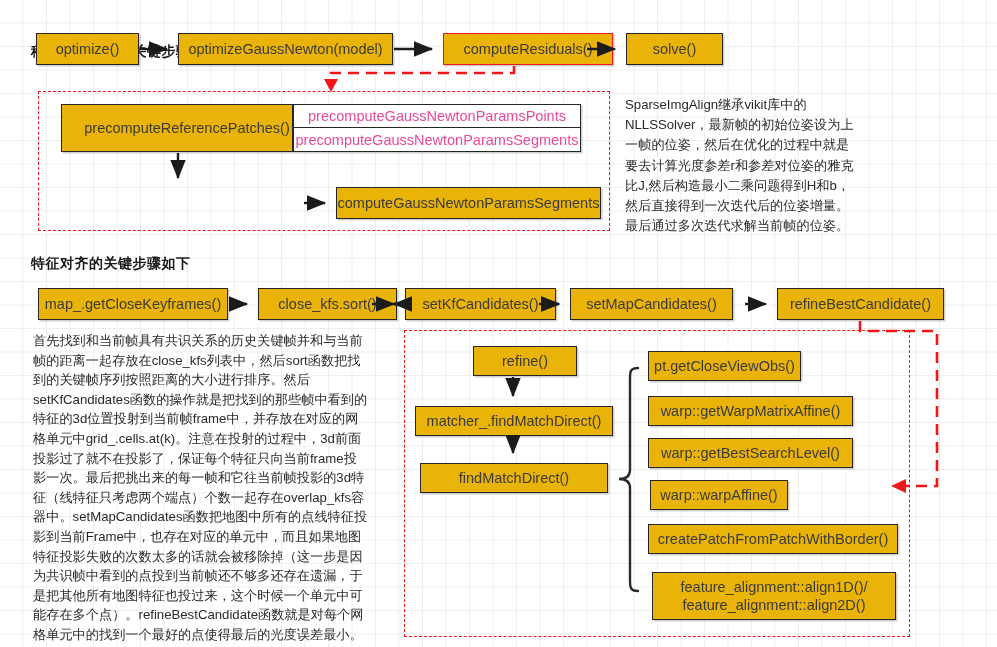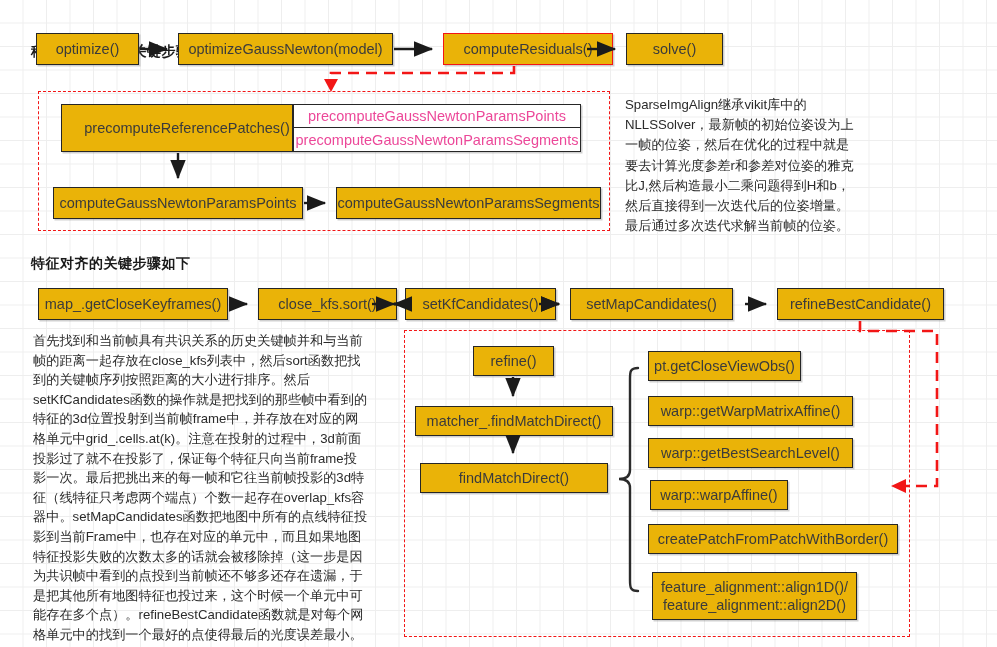--- a/index.html
+++ b/index.html
@@ -96,21 +96,20 @@
 
   <div class="dashbox" style="left:38px; top:91px; width:572px; height:140px;"></div>
 
   <div class="node" style="left:61px; top:104px; width:232px; height:48px;padding-left:20px;">precomputeReferencePatches()</div>
 
   <div class="stack" style="left:293px; top:104px; width:288px; height:48px;">
     <div class="row first">precomputeGaussNewtonParamsPoints</div>
     <div class="row">precomputeGaussNewtonParamsSegments</div>
   </div>
 
-  <div class="node" style="left:53px; top:187px; width:250px; height:32px;">computeGaussNewtonParamsPoints</div>
 
   <div class="node" style="left:336px; top:187px; width:265px; height:32px;">computeGaussNewtonParamsSegments</div>
 
   <div class="para note" style="left:625px; top:95px; width:360px;">SparseImgAlign继承vikit库中的
 NLLSSolver，最新帧的初始位姿设为上
 一帧的位姿，然后在优化的过程中就是
 要去计算光度参差r和参差对位姿的雅克
 比J,然后构造最小二乘问题得到H和b，
 然后直接得到一次迭代后的位姿增量。
 最后通过多次迭代求解当前帧的位姿。</div>
@@ -140,37 +139,37 @@
 影到当前Frame中，也存在对应的单元中，而且如果地图
 特征投影失败的次数太多的话就会被移除掉（这一步是因
 为共识帧中看到的点投到当前帧还不够多还存在遗漏，于
 是把其他所有地图特征也投过来，这个时候一个单元中可
 能存在多个点）。refineBestCandidate函数就是对每个网
 格单元中的找到一个最好的点使得最后的光度误差最小。
 这一步比较复杂涉及的函数比较多，目前先不管细节。</div>
 
   <div class="dashbox" style="left:404px; top:330px; width:506px; height:307px;"></div>
 
-  <div class="node" style="left:473px; top:346px; width:81px; height:30px;">refine()</div>
+  <div class="node" style="left:473px; top:346px; width:104px; height:30px;">refine()</div>
 
   <div class="node" style="left:415px; top:406px; width:198px; height:30px;">matcher_.findMatchDirect()</div>
 
   <div class="node" style="left:420px; top:463px; width:188px; height:30px;">findMatchDirect()</div>
 
   <div class="node" style="left:648px; top:351px; width:153px; height:30px;">pt.getCloseViewObs()</div>
 
   <div class="node" style="left:648px; top:396px; width:205px; height:30px;">warp::getWarpMatrixAffine()</div>
 
   <div class="node" style="left:648px; top:438px; width:205px; height:30px;">warp::getBestSearchLevel()</div>
 
   <div class="node" style="left:650px; top:480px; width:138px; height:30px;">warp::warpAffine()</div>
 
   <div class="node" style="left:648px; top:524px; width:250px; height:30px;">createPatchFromPatchWithBorder()</div>
 
-  <div class="node" style="left:652px; top:572px; width:205px; height:48px; white-space:pre-line;">feature_alignment::align1D()/
+  <div class="node" style="left:652px; top:572px; width:244px; height:48px; white-space:pre-line;">feature_alignment::align1D()/
 feature_alignment::align2D()</div>
 
   <svg class="overlay" viewBox="0 0 997 647">
     <defs>
       <marker id="ah" markerWidth="9" markerHeight="9" refX="7.5" refY="3.2" orient="auto">
         <path d="M0,0 L8,3.2 L0,6.4 z" fill="#1b1b1b"></path>
       </marker>
       <marker id="ahr" markerWidth="9" markerHeight="9" refX="7.5" refY="3.2" orient="auto">
         <path d="M0,0 L8,3.2 L0,6.4 z" fill="#f21616"></path>
       </marker>

